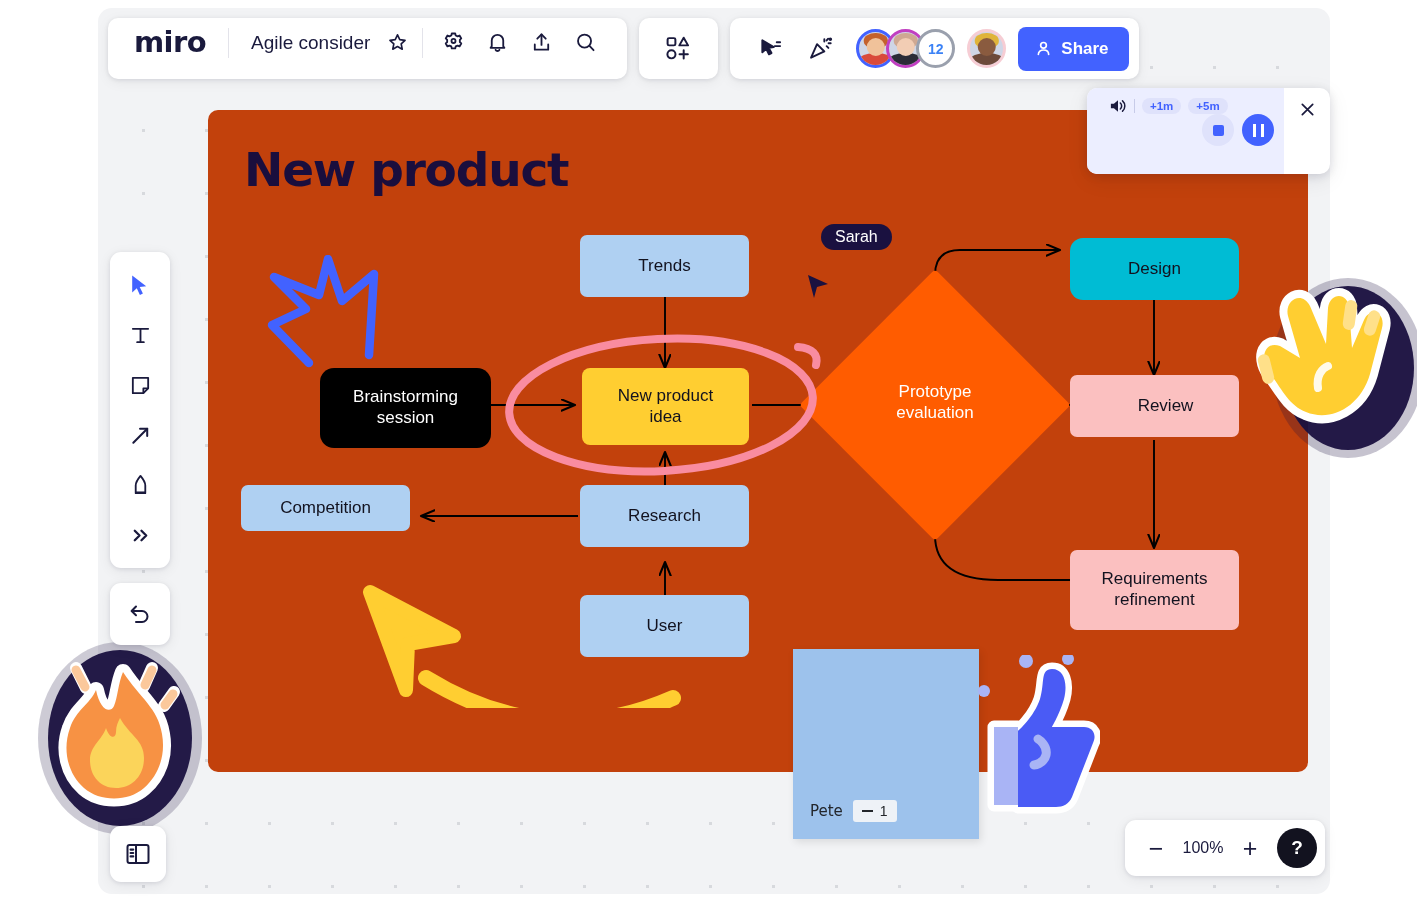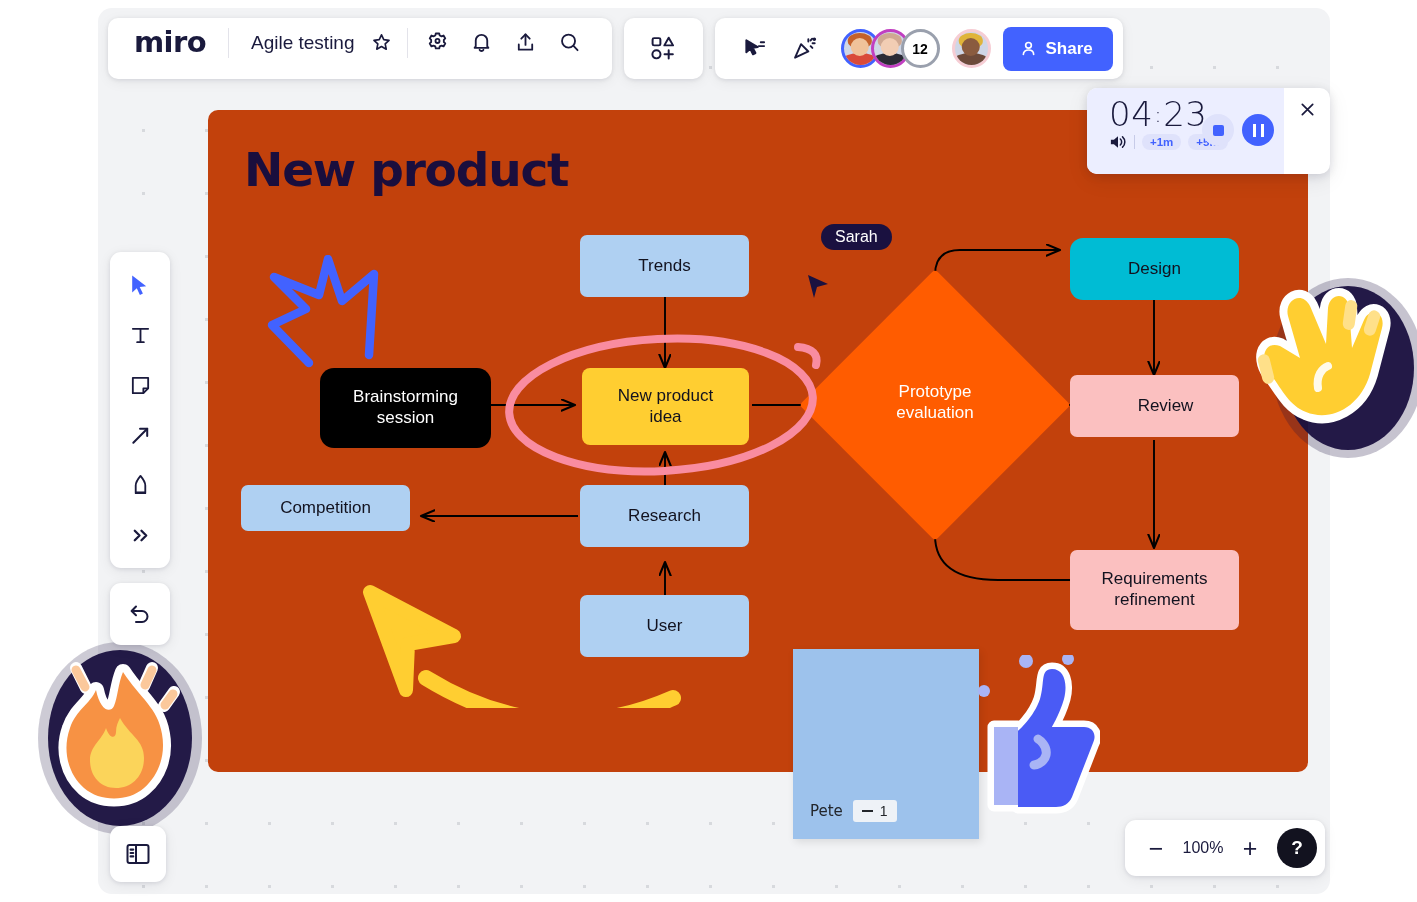--- a/index.html
+++ b/index.html
@@ -84,21 +84,21 @@
     overflow: hidden; position: relative;
     background: #cfd6e6;
   }
   .av:first-child { margin-left: 0; }
   .av.ring-magenta { border-color: #c13fc1; }
   .av.ring-gray { border-color: #9aa0ad; background:#fff; }
   .av.ring-pink { border-color: #f6cdd4; margin-left: 12px; }
   .av .count {
     position: absolute; inset: 0;
     display: flex; align-items: center; justify-content: center;
-    font-size: 14px; font-weight: 700; color: #000000;
+    font-size: 14px; font-weight: 700; color: #3b82f6;
   }
   
   .face { position: absolute; inset: 0; }
   .face .head { position:absolute; left:50%; top:18%; transform:translateX(-50%);
     width:56%; height:56%; border-radius:50%; }
   .face .hair { position:absolute; left:50%; top:4%; transform:translateX(-50%);
     width:74%; height:46%; border-radius:48% 48% 40% 40%; }
   .face .body { position:absolute; left:50%; bottom:-6%; transform:translateX(-50%);
     width:104%; height:42%; border-radius:50% 50% 0 0; }
 
@@ -476,21 +476,21 @@
       <line x1="104" y1="18" x2="97" y2="33"></line>
       <line x1="125" y1="42" x2="117" y2="53"></line>
     </g>
   </svg>
 
   <div class="topbar">
 
     <div class="bar-card hdr-main">
       <span class="miro-logo">miro</span>
       <span class="vdiv"></span>
-      <span class="board-title">Agile testing</span>
+      <span class="board-title">Agile consider</span>
       <span class="icon-btn star-btn">
         <svg width="21" height="21" viewBox="0 0 24 24" fill="none" stroke="currentColor" stroke-width="1.9" stroke-linejoin="round">
           <path d="M12 3.2l2.6 5.6 6 .7-4.4 4.1 1.2 6-5.4-3-5.4 3 1.2-6-4.4-4.1 6-.7z"></path>
         </svg>
       </span>
       <span class="vdiv" style="margin:0 8px;"></span>
       <span class="icon-btn">
         <svg width="23" height="23" viewBox="0 0 24 24" fill="none" stroke="currentColor" stroke-width="1.9" stroke-linejoin="round">
           <path d="M13.8 2.6l.5 2.1 2 .9 2-.9 1.8 3.1-1.5 1.5v2.2l1.5 1.5-1.8 3.1-2-.9-2 .9-.5 2.1h-3.6l-.5-2.1-2-.9-2 .9-1.8-3.1 1.5-1.5V9.3L3.9 7.8l1.8-3.1 2 .9 2-.9.5-2.1z"></path>
           <circle cx="12" cy="10.4" r="2.1"></circle>
@@ -575,23 +575,20 @@
           <circle cx="12" cy="8" r="3.6"></circle>
           <path d="M5.5 19.5c0-3.6 2.9-5.6 6.5-5.6s6.5 2 6.5 5.6"></path>
         </svg>
         <span>Share</span>
       </span>
     </div>
   </div>
 
   <div class="timer">
     <div class="timer-body">
-      <div class="timer-time">
-        <span>04</span><span class="sep">:</span><span>23</span>
-      </div>
       <div class="timer-sub">
         <span style="display:flex;">
           <svg width="18" height="16" viewBox="0 0 20 18" fill="#1a1a3d">
             <path d="M2 6.5h3.4L10 2.6v12.8L5.4 11.5H2z"></path>
             <path d="M12.6 5.6a4.6 4.6 0 010 6.8" fill="none" stroke="#1a1a3d" stroke-width="1.7" stroke-linecap="round"></path>
             <path d="M15.1 3.2a7.8 7.8 0 010 11.6" fill="none" stroke="#1a1a3d" stroke-width="1.7" stroke-linecap="round"></path>
           </svg>
         </span>
         <span class="timer-sep"></span>
         <span class="chip">+1m</span>

